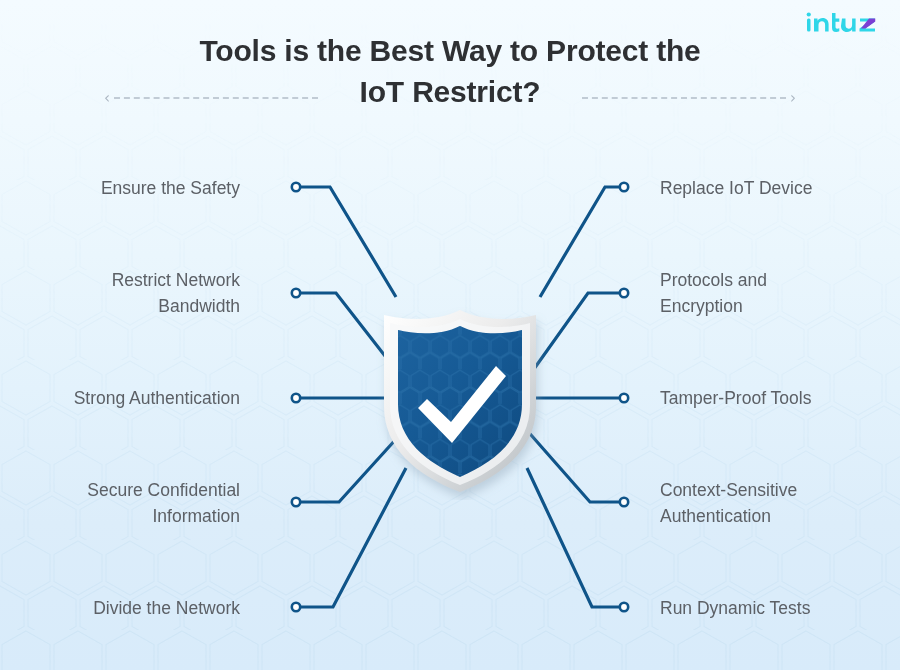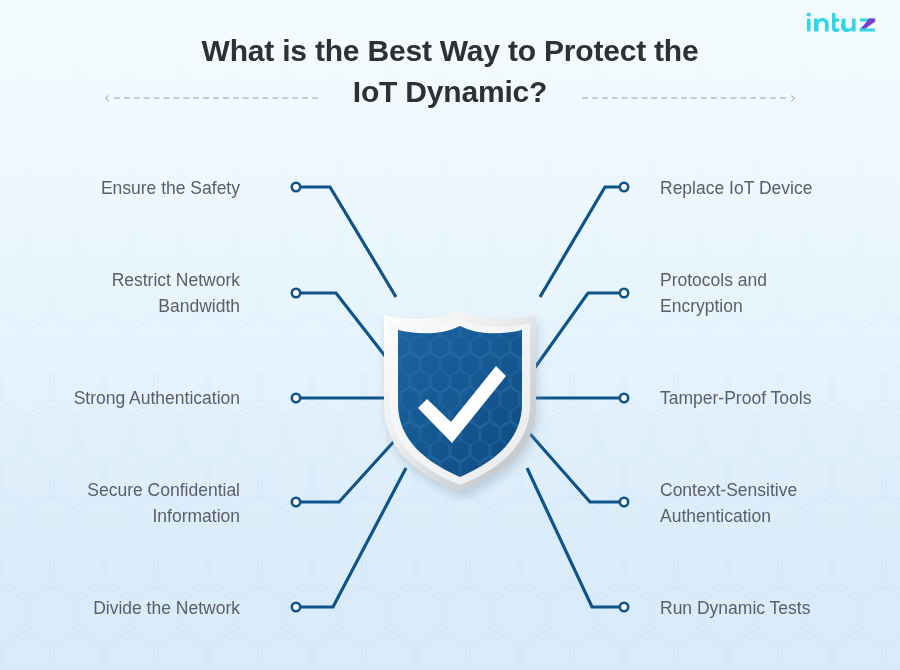--- a/index.html
+++ b/index.html
@@ -147,22 +147,22 @@
       <circle cx="5.5" cy="6" r="4.2"></circle>
       <path d="M16 40 V14 h7 v4.5 c2.2-3.6 6-5.4 10.2-5.4 7.4 0 12 4.8 12 12.6 V40 h-7 V26.8 c0-4.6-2.3-7.2-6.3-7.2-4.2 0-6.9 2.9-6.9 7.6 V40 Z"></path>
       <path d="M52 3 h7 v11 h7.6 v6.4 H59 v10.3 c0 2.6 1.1 3.6 3.4 3.6 1.5 0 2.9-.3 4.2-.9 v6.3 c-1.9.8-4 1.2-6.3 1.2-5.9 0-8.3-3-8.3-9.1 Z"></path>
       <path d="M72 14 h7 v13.2 c0 4.6 2.3 7.2 6.3 7.2 4.2 0 6.9-2.9 6.9-7.6 V14 h7 v26 h-7 v-4.5c-2.2 3.6-6 5.4-10.2 5.4-7.4 0-12-4.8-12-12.6 Z"></path>
       <path d="M108 14 h30 v6 l-19.5 14 H138 v6 h-31 v-6 l19.6-14 H108 Z"></path>
     </g>
     <path d="M126 14 h12.5 v6 l-19.5 14 h-9 Z" fill="#7b3fd4"></path>
   </svg>
 
   <div id="title-block">
-    <span class="title-line">What is the Best Way to Protect the</span>
-    <span class="title-line">IoT Dynamic?</span>
+    <span class="title-line">Tools is the Best Way to Protect the</span>
+    <span class="title-line">IoT Restrict?</span>
   </div>
 
   <div class="dash-rule" id="dash-left">
     <span class="dash-chev">‹</span>
     <span class="dash-line"></span>
   </div>
   <div class="dash-rule" id="dash-right">
     <span class="dash-line"></span>
     <span class="dash-chev">›</span>
   </div>

